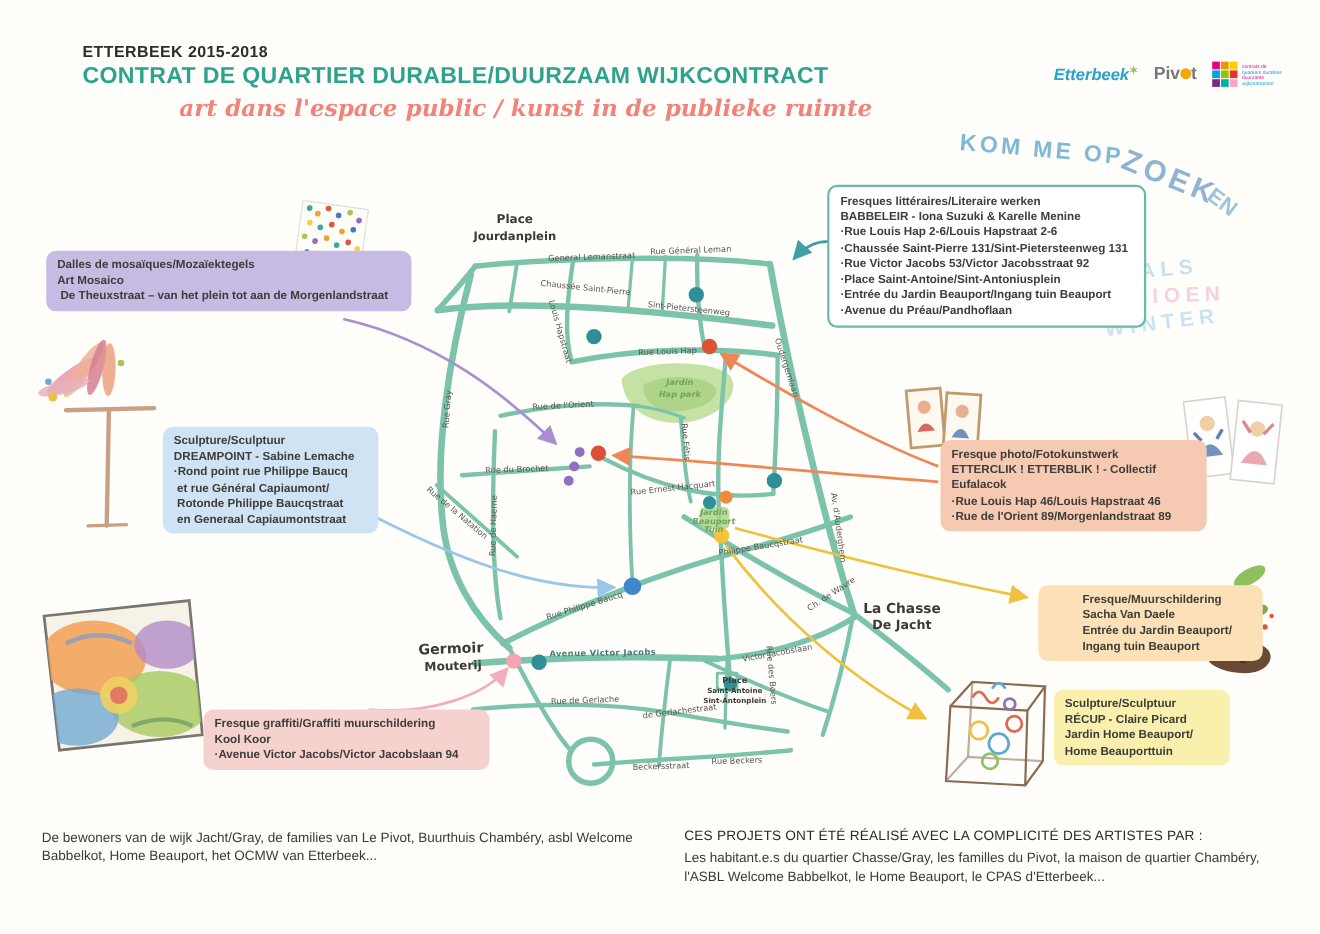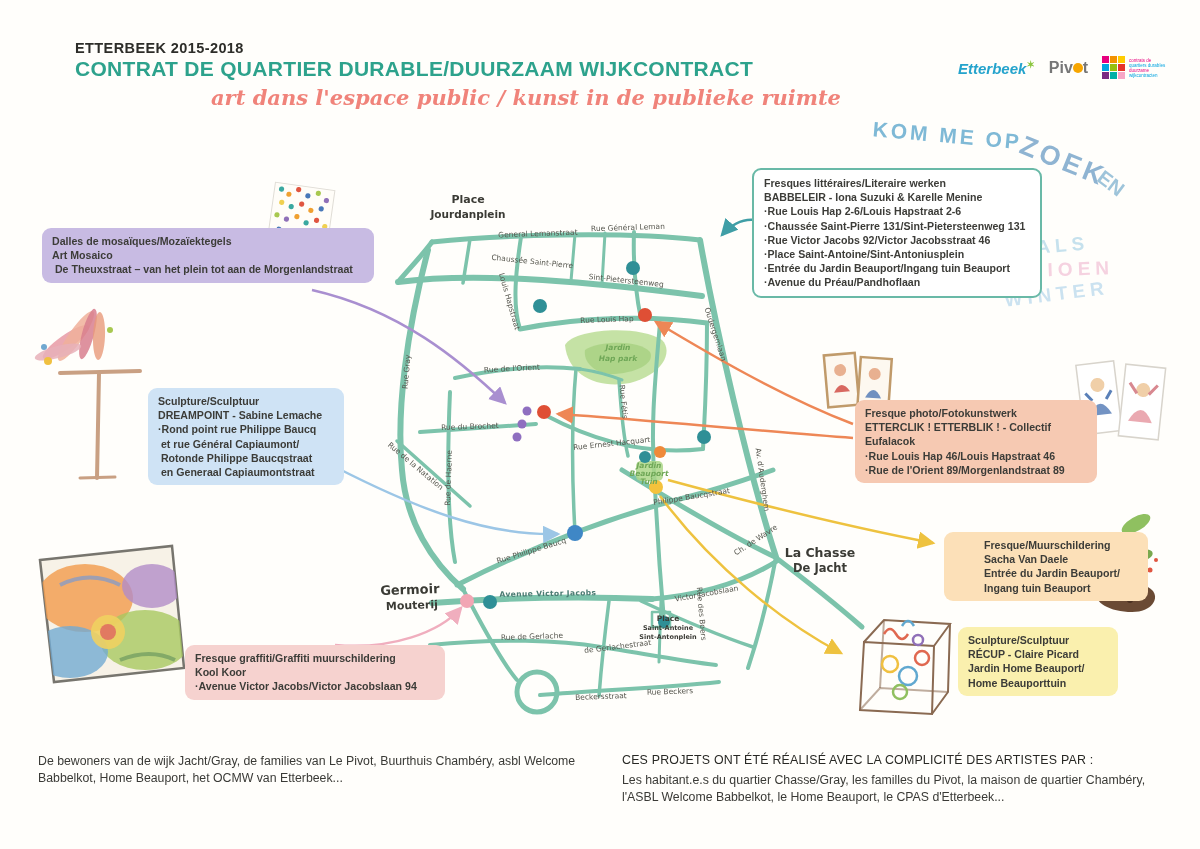--- a/index.html
+++ b/index.html
@@ -3,21 +3,21 @@
 <meta charset="utf-8">
 <style>
   html,body{margin:0;padding:0;}
   body{width:1200px;height:849px;position:relative;background:#fffefb;overflow:hidden;
        font-family:"Liberation Sans",sans-serif;color:#3c3c38;}
   .abs{position:absolute;}
   
   .eyebrow{left:75px;top:40px;font-weight:bold;font-size:14.5px;letter-spacing:.4px;color:#2d2d29;}
   .title{left:75px;top:57px;font-weight:bold;font-size:21px;letter-spacing:.3px;color:#2da28c;}
   .subtitle{left:163px;top:85px;font-family:"DejaVu Serif",serif;font-style:italic;font-weight:bold;
-            font-size:21px;color:#f0837a;margin-left:48px;}
+            font-size:21px;color:#f0837a;}
   
   .logos{left:958px;top:56px;display:flex;align-items:center;gap:14px;}
   .lg-ett{font-size:15px;font-weight:bold;font-style:italic;color:#24a3cc;}
   .lg-star{color:#8cc63f;font-size:10px;vertical-align:super;font-style:normal;}
   .lg-piv{font-size:16px;font-weight:bold;color:#777;}
   .lg-dot{display:inline-block;width:10px;height:10px;border-radius:50%;background:#f7a600;}
   .cqd{display:flex;gap:4px;align-items:center;}
   .cqd-grid{display:grid;grid-template-columns:repeat(3,7px);grid-auto-rows:7px;gap:1px;}
   .cqd-grid i{display:block;}
   .cqd-txt{font-size:4.5px;line-height:5px;}
@@ -383,21 +383,21 @@
   <div>Fresque graffiti/Graffiti muurschildering</div>
   <div>Kool Koor</div>
   <div>·Avenue Victor Jacobs/Victor Jacobslaan 94</div>
 </div>
 
 <div class="pbox box-literary">
   <div>Fresques littéraires/Literaire werken</div>
   <div>BABBELEIR - Iona Suzuki &amp; Karelle Menine</div>
   <div>·Rue Louis Hap 2-6/Louis Hapstraat 2-6</div>
   <div>·Chaussée Saint-Pierre 131/Sint-Pietersteenweg 131</div>
-  <div>·Rue Victor Jacobs 92/Victor Jacobsstraat 46</div>
+  <div>·Rue Victor Jacobs 53/Victor Jacobsstraat 92</div>
   <div>·Place Saint-Antoine/Sint-Antoniusplein</div>
   <div>·Entrée du Jardin Beauport/Ingang tuin Beauport</div>
   <div>·Avenue du Préau/Pandhoflaan</div>
 </div>
 
 <div class="pbox box-photo">
   <div>Fresque photo/Fotokunstwerk</div>
   <div>ETTERCLIK ! ETTERBLIK ! - Collectif Eufalacok</div>
   <div>·Rue Louis Hap 46/Louis Hapstraat 46</div>
   <div>·Rue de l'Orient 89/Morgenlandstraat 89</div>

